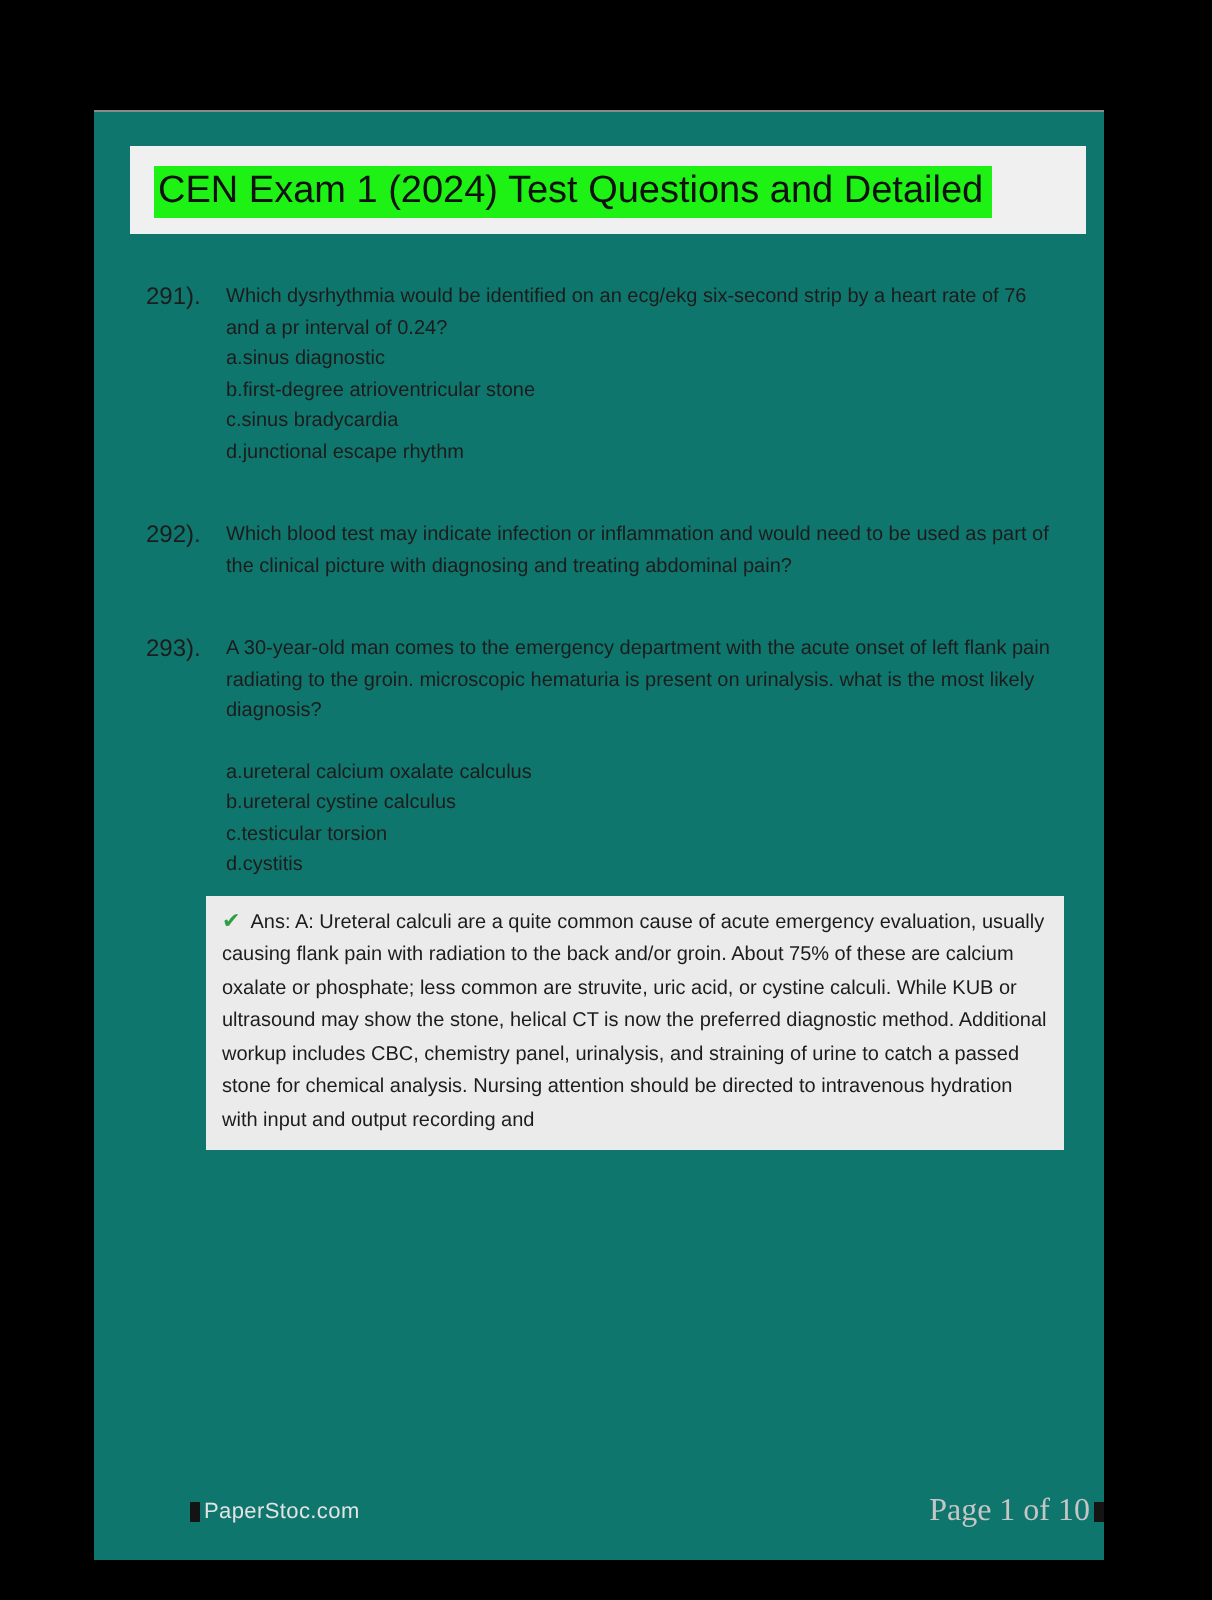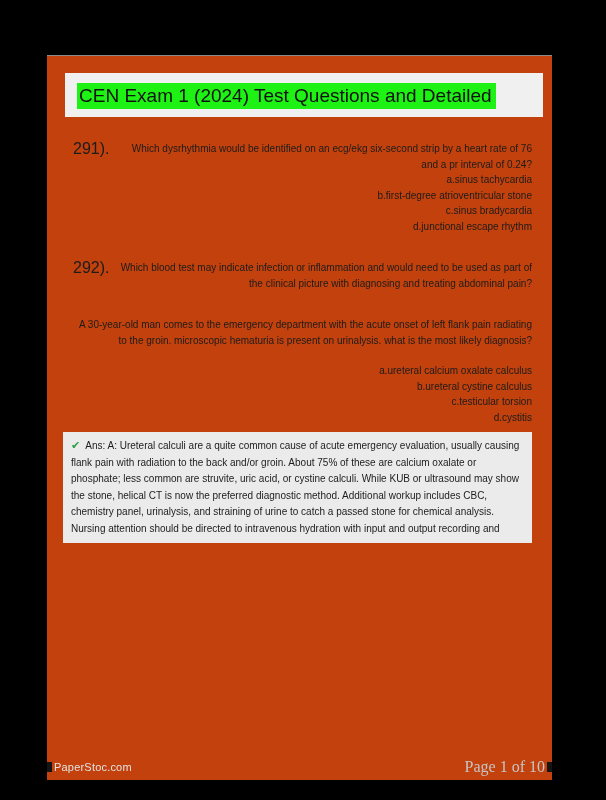--- a/index.html
+++ b/index.html
@@ -3,53 +3,53 @@
 <meta charset="utf-8">
 <style>
   html,body{margin:0;padding:0;}
   body{
     width:606px;height:800px;background:#000;overflow:hidden;position:relative;
     font-family:"Liberation Sans","DejaVu Sans",sans-serif;
     -webkit-font-smoothing:antialiased;
   }
   .page{
     position:absolute;left:47px;top:55px;width:505px;height:725px;
-    background:#c2410c;border-top:1px solid #8a8a8a;box-sizing:border-box;
+    background:#0f766e;border-top:1px solid #8a8a8a;box-sizing:border-box;
   }
   .title-band{
     margin:17px 9px 0 18px;background:var(--band-bg,#f0f0f0);
     padding:10px 12px 8px 12px;box-sizing:border-box;
   }
   .title-line{
     display:inline-block;background:var(--green,#1df214);
     color:#111;font-size:19px;line-height:23px;font-weight:500;
     padding:1px 4px 2px 2px;letter-spacing:0;
   }
   .content{padding:0 20px 0 26px;}
   .question{display:flex;margin-top:26px;}
   .question.first{margin-top:24px;}
   .qnum{
-    width:40px;flex:none;font-size:16px;line-height:15.5px;color:#1c1c1c;
+    width:40px;flex:none;font-size:12px;line-height:15.5px;color:#1c1c1c;
   }
   .qbody{flex:1;min-width:0;}
   .qtext,.qoption{
-    font-size:10px;line-height:15.5px;color:#1c1c1c;text-align:right;
+    font-size:10px;line-height:15.5px;color:#1c1c1c;
   }
   .qoptions.gap{margin-top:15px;}
   .ansbox{
     margin:7px 0 0 -10px;background:var(--box-bg,#ebebeb);
     padding:5px 8px 6px 8px;font-size:10px;line-height:16.5px;color:#1c1c1c;
   }
   .check{
     color:var(--check,#2e9e44);font-size:11px;font-weight:bold;
     margin-right:5px;
   }
   .footer{
-    position:absolute;left:0;right:0;bottom:5px;height:16px;
-    display:flex;justify-content:space-between;align-items:center;
+    position:absolute;left:0;right:0;bottom:16px;height:16px;
+    display:flex;justify-content:space-between;align-items:center;padding-left:48px;
   }
   .footer-left{display:flex;align-items:center;gap:2px;}
   .footer-right{display:flex;align-items:center;gap:2px;}
   .mark{width:5px;height:10px;background:#141414;flex:none;}
   .footer-left-text{
     font-size:11px;color:#e3e3e3;letter-spacing:.2px;
   }
   .footer-right-text{
     font-family:"Liberation Serif","DejaVu Serif",serif;
     font-size:16px;color:#c6c6c6;
@@ -63,36 +63,37 @@
   <div class="title-band">
     <span class="title-line">CEN Exam 1 (2024) Test Questions and Detailed</span><br>
   </div>
 
   <div class="content" id="questions">
   <div class="question first">
     <div class="qnum">291).</div>
     <div class="qbody">
       <div class="qtext">Which dysrhythmia would be identified on an ecg/ekg six-second strip by a heart rate of 76 and a pr interval of 0.24?</div>
       <div class="qoptions">
-            <div class="qoption">a.sinus tachycardia</div>
+            <div class="qoption">a.sinus diagnostic</div>
             <div class="qoption">b.first-degree atrioventricular stone</div>
             <div class="qoption">c.sinus bradycardia</div>
             <div class="qoption">d.junctional escape rhythm</div>
           </div>
     </div>
   </div>
 
   <div class="question">
     <div class="qnum">292).</div>
     <div class="qbody">
       <div class="qtext">Which blood test may indicate infection or inflammation and would need to be used as part of the clinical picture with diagnosing and treating abdominal pain?</div>
     </div>
   </div>
 
   <div class="question">
+    <div class="qnum">293).</div>
     <div class="qbody">
       <div class="qtext">A 30-year-old man comes to the emergency department with the acute onset of left flank pain radiating to the groin. microscopic hematuria is present on urinalysis. what is the most likely diagnosis?</div>
       <div class="qoptions gap">
             <div class="qoption">a.ureteral calcium oxalate calculus</div>
             <div class="qoption">b.ureteral cystine calculus</div>
             <div class="qoption">c.testicular torsion</div>
             <div class="qoption">d.cystitis</div>
           </div>
       <div class="ansbox">
         <span class="check">✔</span><span class="anstext">Ans: A: Ureteral calculi are a quite common cause of acute emergency evaluation, usually causing flank pain with radiation to the back and/or groin. About 75% of these are calcium oxalate or phosphate; less common are struvite, uric acid, or cystine calculi. While KUB or ultrasound may show the stone, helical CT is now the preferred diagnostic method. Additional workup includes CBC, chemistry panel, urinalysis, and straining of urine to catch a passed stone for chemical analysis. Nursing attention should be directed to intravenous hydration with input and output recording and</span>

